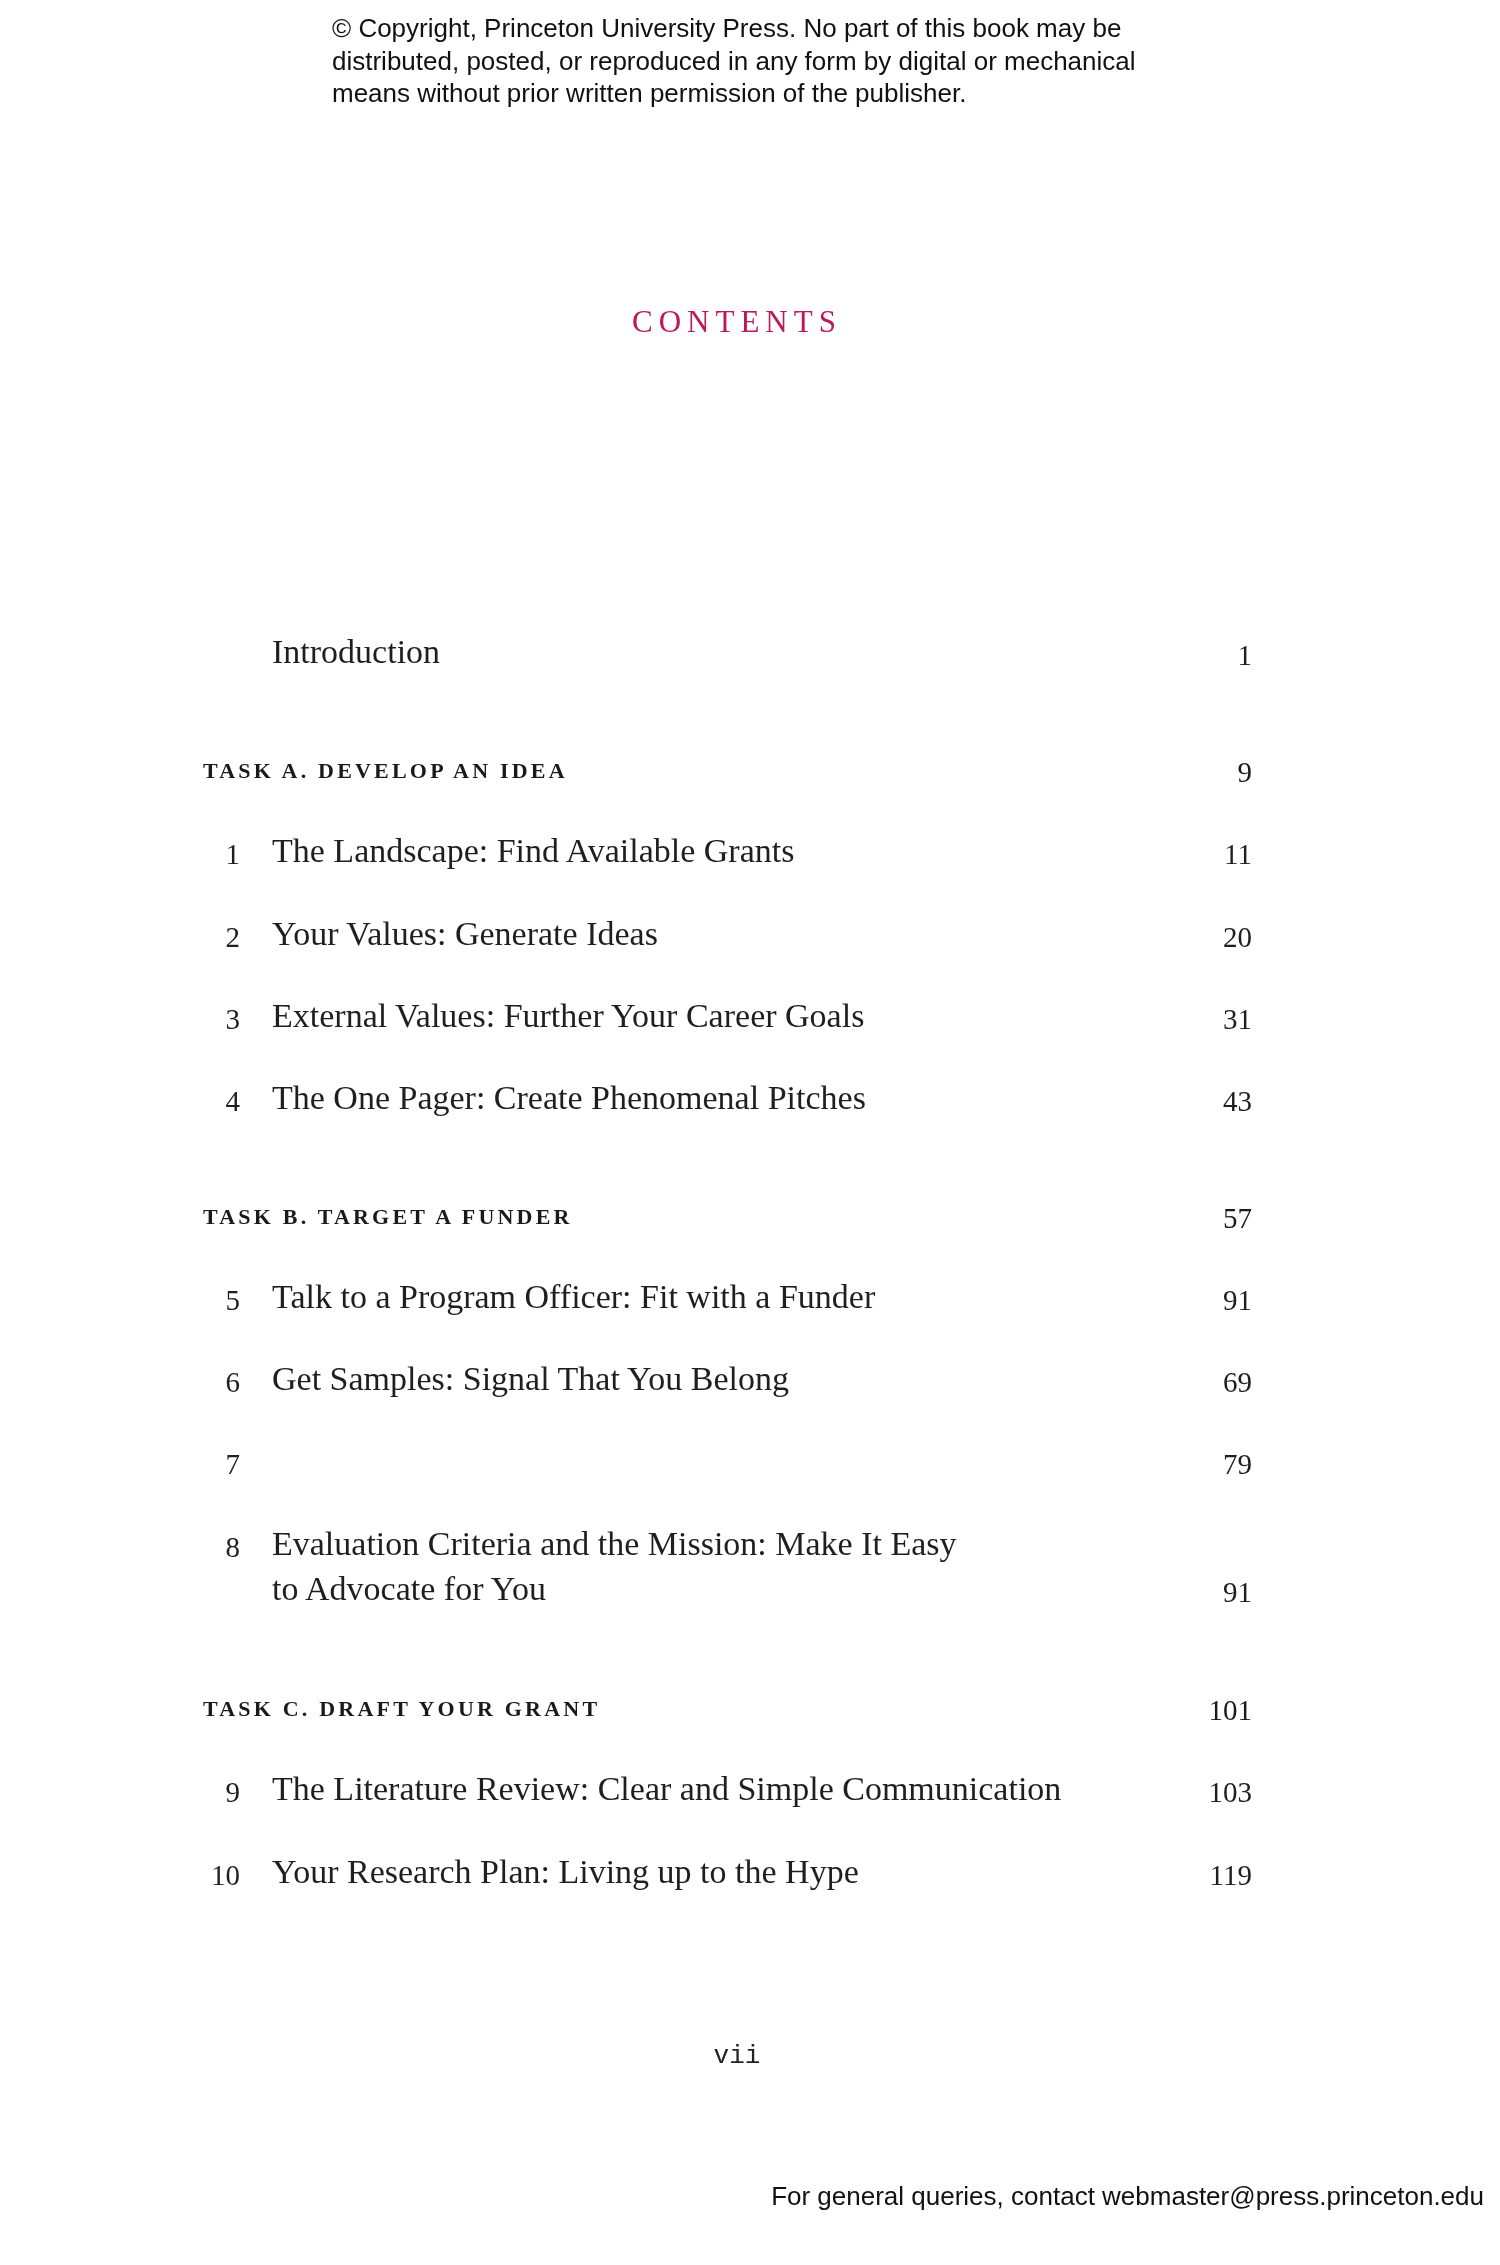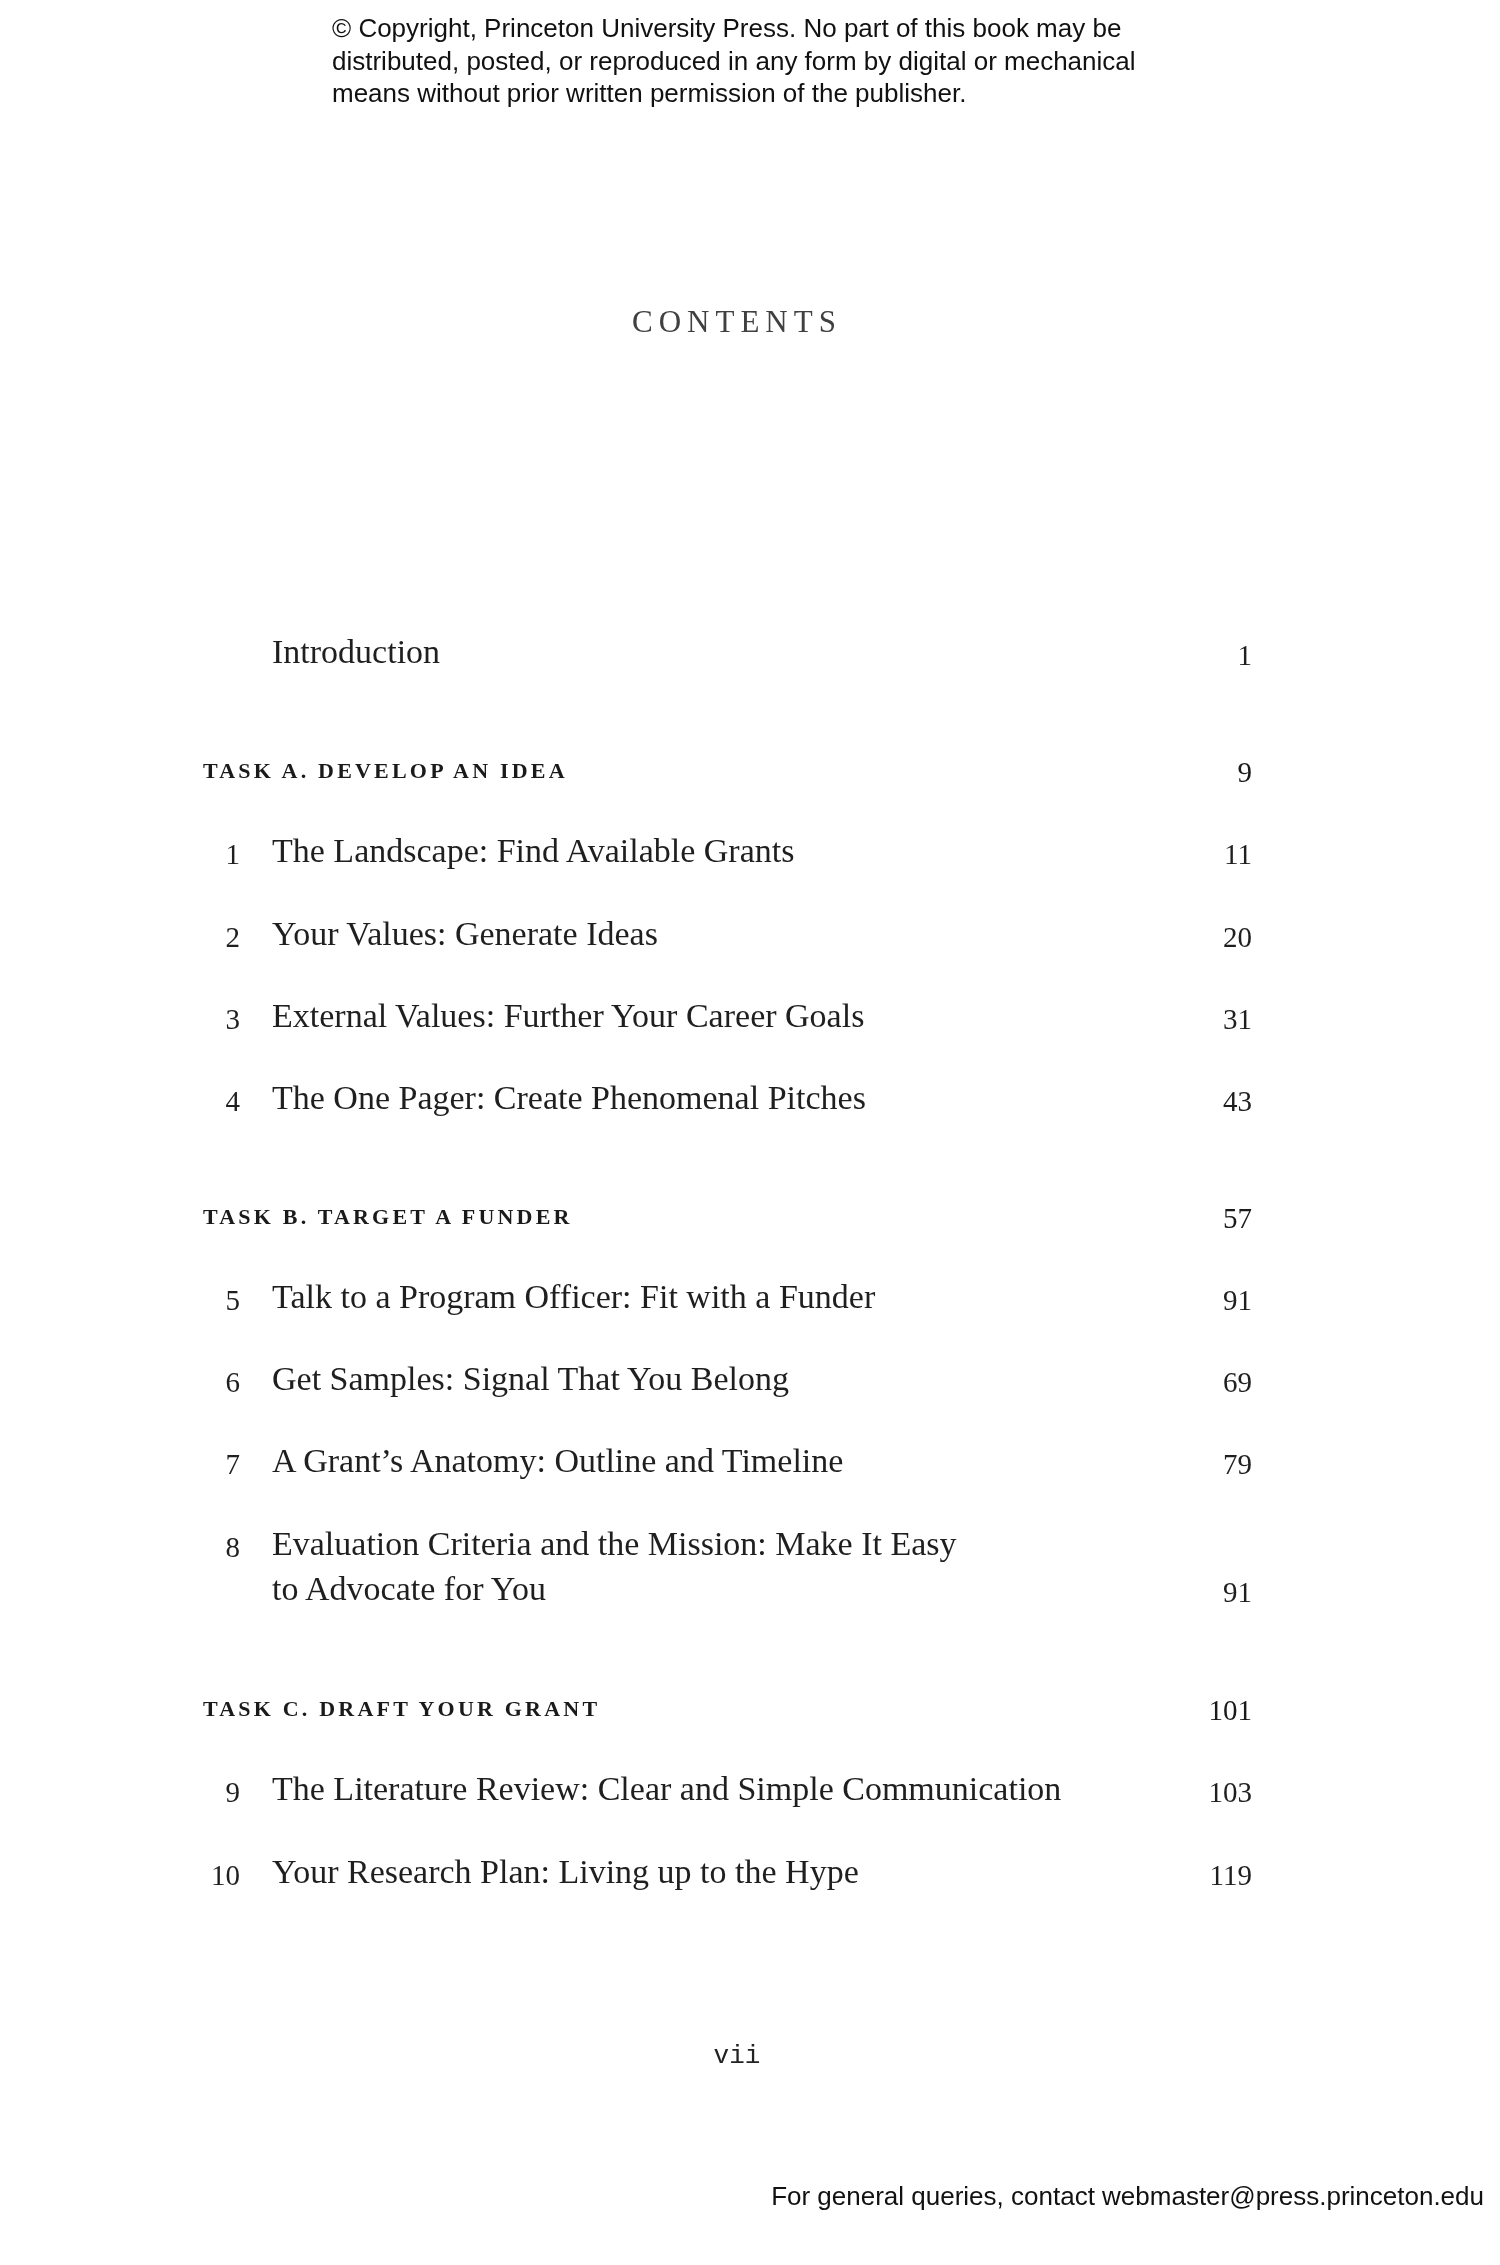--- a/index.html
+++ b/index.html
@@ -1,20 +1,20 @@
 <!DOCTYPE html>
 <html><head>
 <meta charset="utf-8">
 <style>
   html, body { margin:0; padding:0; background:#ffffff; }
   body { width:1500px; height:2265px; position:relative; overflow:hidden; color:#1a1a1a; }
   .abs { position:absolute;margin-left:8px; }
   .copyright { left:324px; top:12px; width:900px; font-family:"Liberation Sans", sans-serif; font-size:26px; line-height:32.5px; color:#111; }
   .copyright div { white-space:nowrap; }
-  .contents-title { left:0; width:1458px; top:304px; text-align:center; font-family:"Liberation Serif", serif; font-size:31px; letter-spacing:6px; color:#404040; }
+  .contents-title { left:0; width:1458px; top:304px; text-align:center; font-family:"Liberation Serif", serif; font-size:31px; letter-spacing:6px; color:#be185d; }
   .row { position:absolute; left:190px; width:1062px; height:44px; font-family:"Liberation Serif", serif; color:#1f1f1f; }
   .row .num { position:absolute; left:0; width:50px; text-align:right; font-size:29px; top:6px; }
   .row .title { position:absolute; left:82px; font-size:34px; white-space:nowrap; top:0; }
   .row .page { position:absolute; right:0; font-size:29px; text-align:right; top:6px; }
   .task { position:absolute; left:203px; width:1049px; height:40px; font-family:"Liberation Serif", serif; color:#1a1a1a; }
   .task .label { position:absolute; left:0; top:6px; font-size:22px; font-weight:bold; letter-spacing:3.2px; white-space:nowrap; }
   .task .page { position:absolute; right:0; top:4px; font-size:29px; }
   .folio { left:0; width:1458px; top:2041px; text-align:center; font-family:Liberation Mono, monospace; font-size:26px; color:#222; }
   .footer { left:0; width:1476px; top:2181px; text-align:right; font-family:"Liberation Sans", sans-serif; font-size:26px; color:#111; }
 </style>
@@ -68,21 +68,20 @@
   <span class="title">Talk to a Program Officer: Fit with a Funder</span>
   <span class="page">91</span>
 </div>
 <div class="row" style="top:1360px;">
   <span class="num">6</span>
   <span class="title">Get Samples: Signal That You Belong</span>
   <span class="page">69</span>
 </div>
 <div class="row" style="top:1442px;">
   <span class="num">7</span>
-  <span class="title">A Grant’s Anatomy: Outline and Timeline</span>
   <span class="page">79</span>
 </div>
 <div class="row" style="top:1525px; height:92px;">
   <span class="num">8</span>
   <span class="title">Evaluation Criteria and the Mission: Make It Easy</span>
   <span class="title" style="top:45px;">to Advocate for You</span>
   <span class="page" style="top:51px;">91</span>
 </div>
 
 <div class="task" style="top:1690px;">

